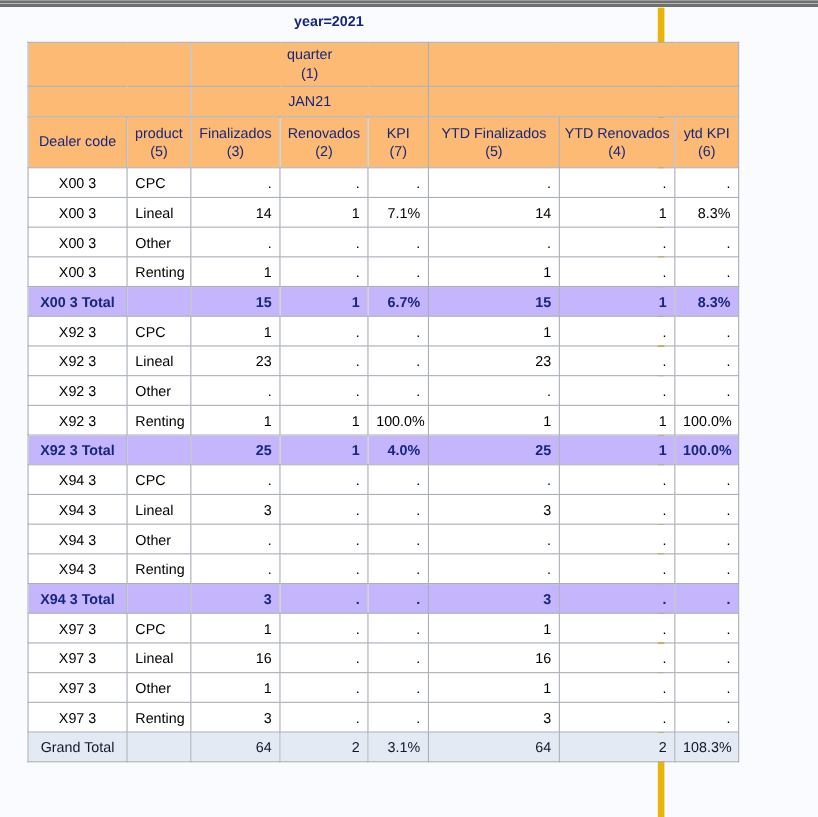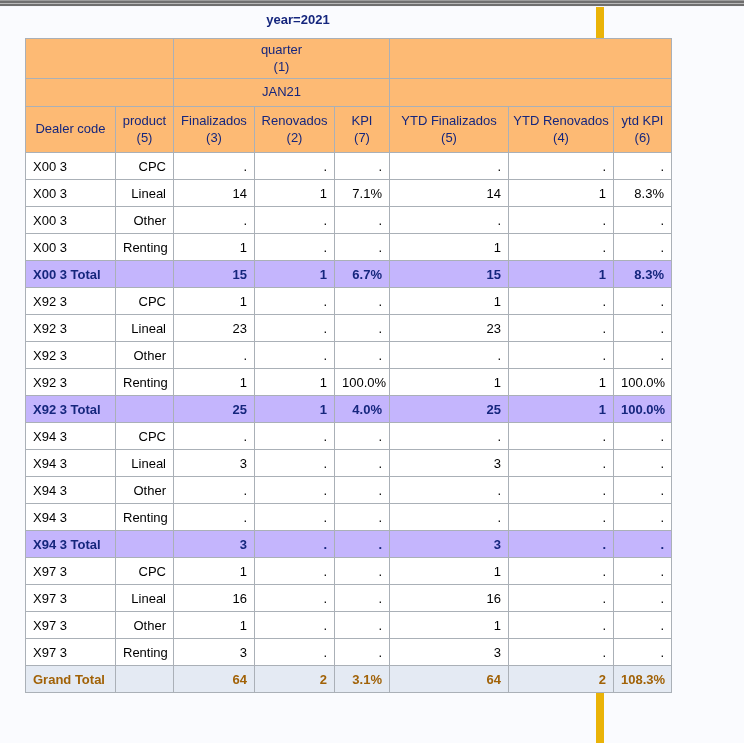--- a/index.html
+++ b/index.html
@@ -8,21 +8,21 @@
     padding: 0;
     width: 744px;
     height: 743px;
     background: #fafbfe;
     font-family: "Liberation Sans", sans-serif;
     overflow: hidden;
   }
   .frame {
     width: 604px;
     height: 743px;
-    border-right: 8px solid #eab308;
+    border-right: 6px solid #eab308;
   }
   .top-bar {
     height: 7px;
     width: 744px;
     background: linear-gradient(to bottom,
       #9c9c9c 0px, #9c9c9c 1px,
       #6f6f6f 1px, #6f6f6f 3px,
       #b9b9b9 3px, #b9b9b9 4px,
       #6f6f6f 4px, #6f6f6f 6px,
       #f5f6fa 6px, #f5f6fa 7px);
@@ -62,32 +62,32 @@
   tr.month-header-row th { height: 28px; }
   tr.column-header-row th { height: 46px; }
   table.report td {
     background: #ffffff;
     color: #000000;
     height: 27px;
     padding: 2px 7px;
     vertical-align: middle;
     white-space: nowrap;
   }
-  td.cell-dealer { text-align: left; }
-  td.cell-product { text-align: right; }
+  td.cell-dealer { text-align: center; }
+  td.cell-product { text-align: left; }
   td.cell-num { text-align: right; }
   tr.row-total td {
     background: #c4b5fd;
     color: #15267d;
     font-weight: bold;
   }
   tr.row-grand td {
     background: #e4eaf3;
-    color: #a16207;
-    font-weight: bold;
+    color: #0f172a;
+    font-weight: normal;
   }
 </style>
 </head>
 <body>
 
 <div class="frame">
   <div class="top-bar"></div>
 
   <div class="page-title">year=2021</div>
 

